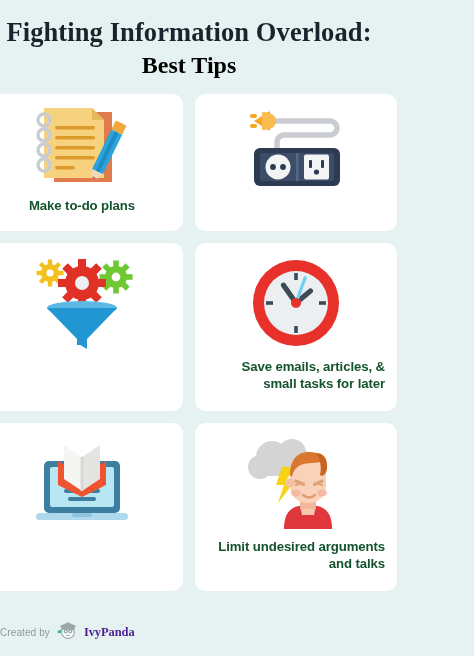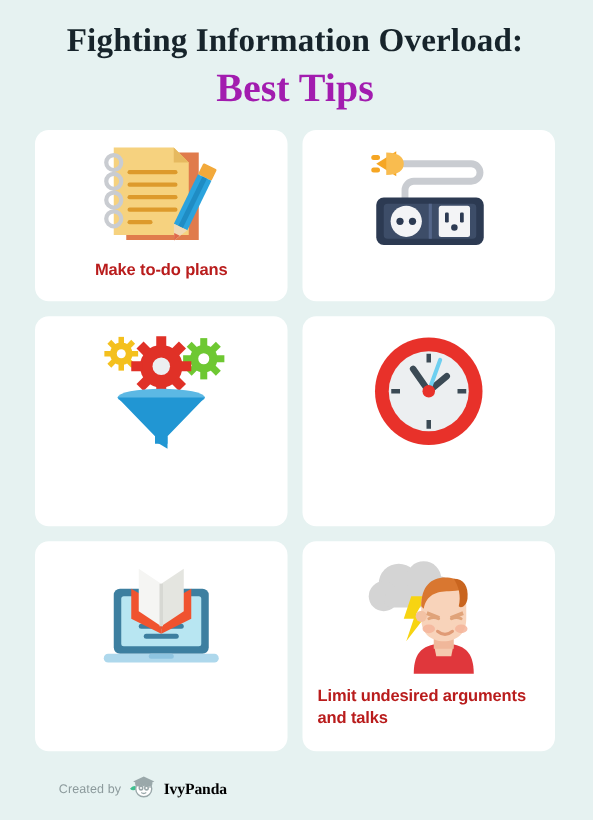--- a/index.html
+++ b/index.html
@@ -17,43 +17,42 @@
 
   .poster {
     width: 378px;
     height: 656px;
     background: #e6f2f1;
     display: flex;
     flex-direction: column;
     align-items: center;
     padding: 0;
     position: relative;
-    margin-left: 47px;
   }
 
   
   .title-block {
     width: 100%;
     text-align: center;
     padding-top: 17px;
     padding-bottom: 6px;
   }
   .title-line-1 {
     font-family: "Liberation Serif", serif;
     font-weight: bold;
     font-size: 26.5px;
     color: #17242b;
     letter-spacing: 0.1px;
     line-height: 1.15;
   }
   .title-line-2 {
     font-family: "Liberation Serif", serif;
     font-weight: bold;
-    font-size: 32px;
-    color: #a21caf;
+    font-size: 24px;
+    color: #000000;
     line-height: 1.3;
     margin-top: 3px;
   }
 
   
   .grid {
     width: 416px;
     display: grid;
     grid-template-columns: 1fr 1fr;
     grid-template-rows: 137px 168px 168px;
@@ -79,22 +78,22 @@
     align-items: center;
     justify-content: center;
     width: 100%;
   }
   .row2 .icon-wrap, .row3 .icon-wrap { height: 100px; }
 
   .card-label {
     font-family: "Liberation Sans", sans-serif;
     font-weight: bold;
     font-size: 13.2px;
-    color: #b91c1c;
-    text-align: left;
+    color: #14532d;
+    text-align: right;
     line-height: 1.28;
     margin-top: 6px;
     letter-spacing: -0.1px;
     padding: 0 4px;
   }
   .row1 .card-label { margin-top: 8px; }
 
   
   .footer {
     position: absolute;
@@ -108,21 +107,21 @@
   .footer-text {
     font-family: "Liberation Sans", sans-serif;
     font-size: 10px;
     color: #8c9a9c;
     letter-spacing: 0.1px;
   }
   .footer-brand {
     font-family: "Liberation Serif", serif;
     font-weight: bold;
     font-size: 12.5px;
-    color: #000000;
+    color: #4c1d95;
     letter-spacing: -0.1px;
   }
   .footer-logo { display: block; }
 </style>
 </head>
 <body>
 
 <div class="poster">
 
   <div class="title-block">
@@ -262,20 +261,21 @@
           <rect x="71" y="46.2" width="7" height="3.6" fill="#3b4a55"></rect>
 
           <rect x="-2.6" y="-2.6" width="5.2" height="24" rx="2.6" fill="#3b4a55" transform="translate(48,48) rotate(-130)"></rect>
 
           <rect x="-2.6" y="-2.6" width="5.2" height="27" rx="2.6" fill="#3b4a55" transform="translate(48,48) rotate(145)"></rect>
 
           <rect x="-1.6" y="-1.6" width="3.2" height="30" rx="1.6" fill="#6ecff0" transform="translate(48,48) rotate(200)"></rect>
           <circle cx="48" cy="48" r="5" fill="#e8312a"></circle>
         </svg>
       </div>
+      <div class="card-label">Save emails, articles, &amp; small tasks for later</div>
     </div>
 
     <div class="card row3">
       <div class="icon-wrap">
         <svg width="116" height="96" viewBox="0 0 116 96" xmlns="http://www.w3.org/2000/svg">
 
           <rect x="20" y="26" width="76" height="52" rx="5" fill="#3d7fa0"></rect>
           <rect x="26" y="32" width="64" height="40" rx="2" fill="#b8e6f2"></rect>
 
           <rect x="40" y="54" width="36" height="4" rx="2" fill="#3d7fa0"></rect>

